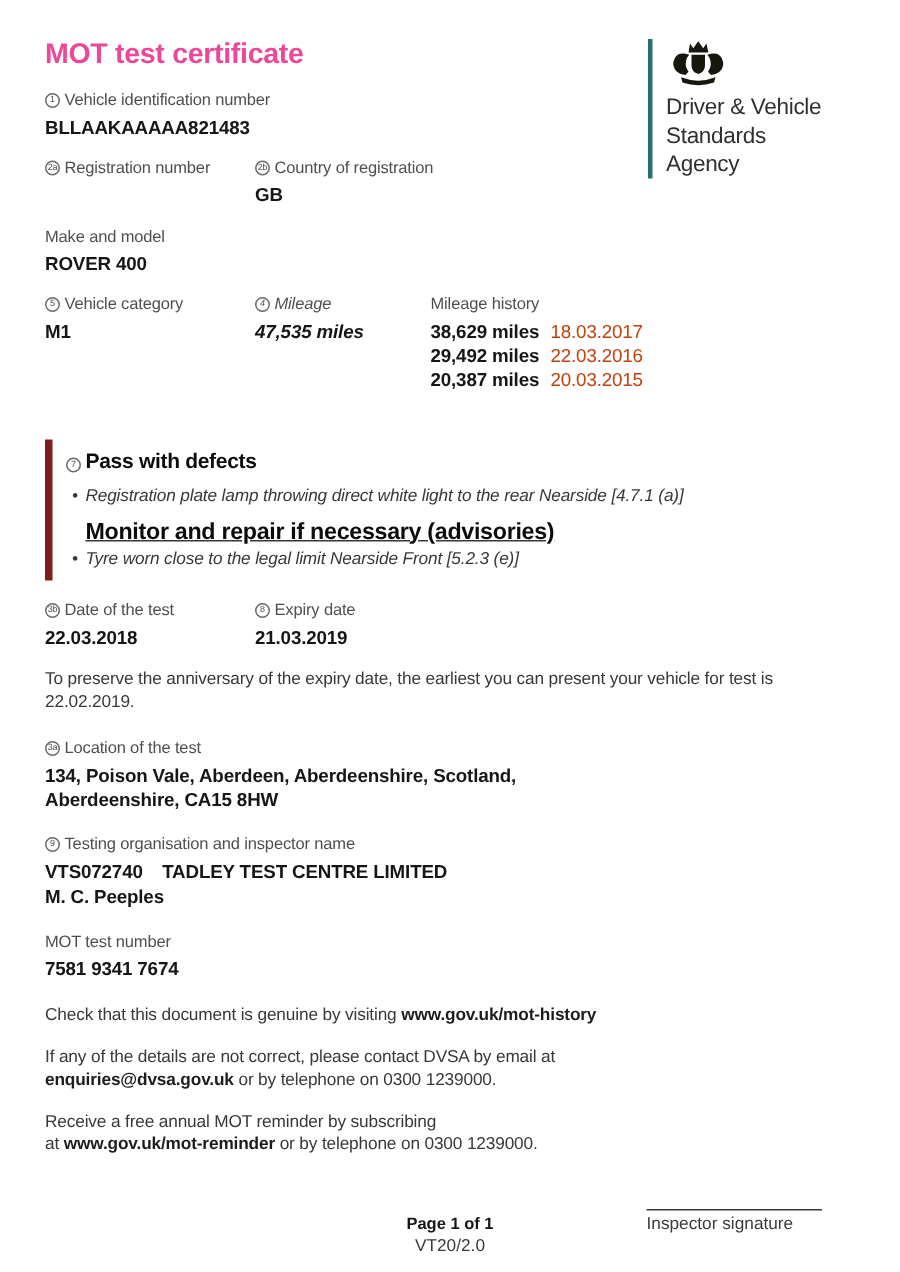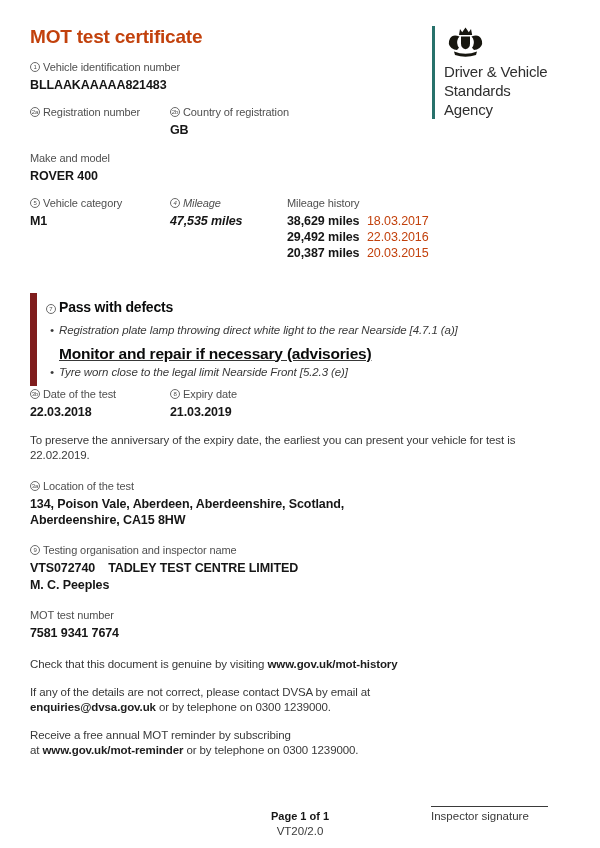--- a/index.html
+++ b/index.html
@@ -8,21 +8,21 @@
     width:600px; height:848px;
     font-family:"Liberation Sans", sans-serif;
     color:#383838;
     position:relative;
     overflow:hidden;
   }
   .page { position:relative; width:600px; height:848px; padding:26px 30px 0 30px; background:#fff; }
 
   
   .header { display:flex; justify-content:space-between; align-items:flex-start; }
-  h1.title { font-size:19px; font-weight:bold; color:#c2410c; letter-spacing:-0.2px; margin-bottom:13px; }
+  h1.title { font-size:19px; font-weight:bold; color:#ec4899; letter-spacing:-0.2px; margin-bottom:13px; }
   .logo { position:absolute; top:26px; right:20px; width:148px; border-left:3px solid #28716b; padding-left:9px; }
   .crest { display:block; margin-bottom:3px; }
   .agency-name { font-size:15px; line-height:1.25; color:#2f2f2f; letter-spacing:-0.2px; }
   .agency-name span { display:block; }
 
   
   .field { margin-bottom:13px; max-width:400px; }
   .label { font-size:11px; color:#4f4f4f; margin-bottom:4px; letter-spacing:-0.1px; display:flex; align-items:center; }
   .value { font-size:12.5px; font-weight:bold; color:#161616; letter-spacing:-0.1px; line-height:1.3; }
   .circ {
@@ -36,23 +36,23 @@
   .col-1 { width:140px; }
   .col-2 { width:117px;font-style:italic; }
   .col-3 { flex:1; }
 
   .mh-row { display:flex; font-size:12.5px; line-height:1.3; }
   .mh-miles { width:80px; font-weight:bold; color:#161616; letter-spacing:-0.1px; }
   .mh-date { color:#c2410c; letter-spacing:-0.1px; }
 
   
   .result-box {
-    border-left:7px solid #7f1d1d;
+    border-left:5px solid #7f1d1d;
     padding:6px 0 8px 9px;
-    margin:18px 0 2px 0;
+    margin:18px 0 14px 0;
   }
   .res-line { display:flex; align-items:baseline; }
   .res-line .circ { position:relative; top:-1px; }
   h2.status { font-size:14px; font-weight:bold; color:#0b0c0c; letter-spacing:-0.2px; }
   h3.defect-head { font-size:15.5px; font-weight:bold; color:#0b0c0c; letter-spacing:-0.2px; }
   .result-box .group { margin-top:9px; }
   ul.defect-list { list-style:none; margin:3px 0 0 4px;font-style:italic; }
   ul.defect-list li { font-size:11.5px; color:#383838; letter-spacing:-0.1px; }
   ul.defect-list li::before { content:"\2022"; margin-right:5px; }
 

